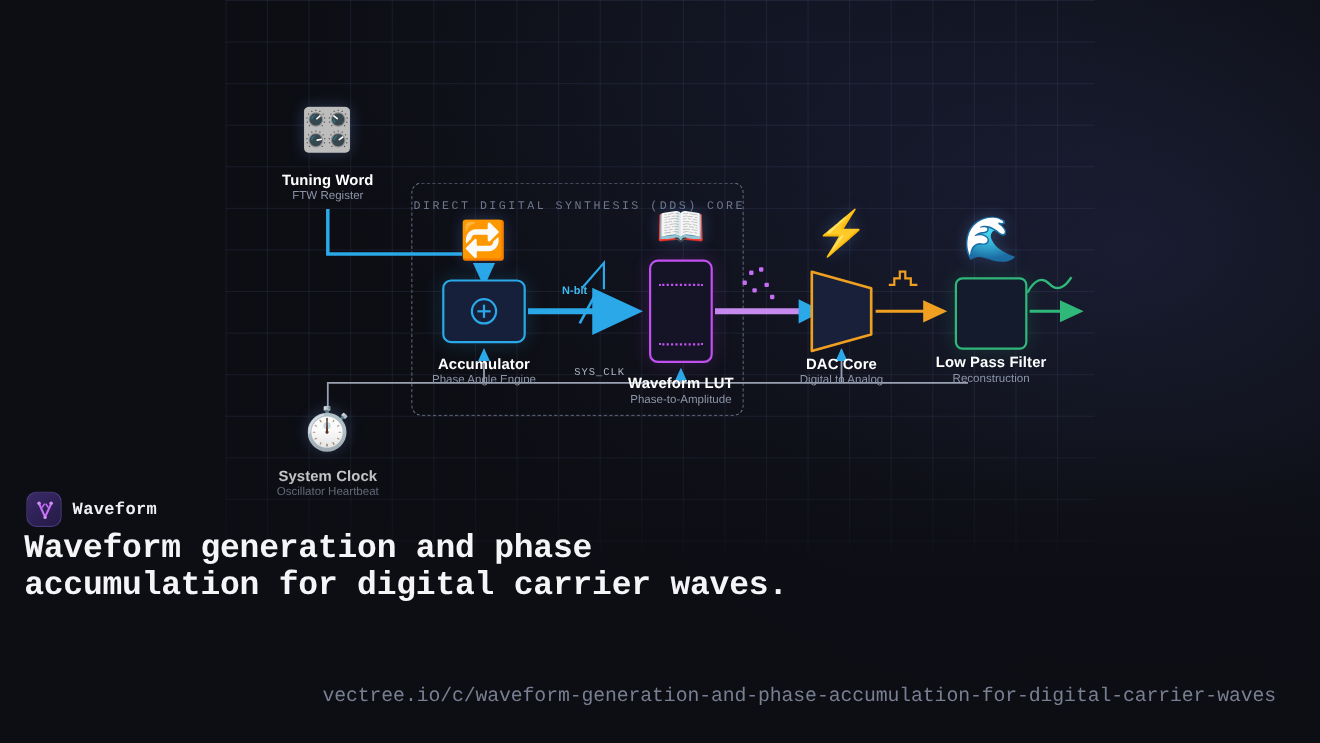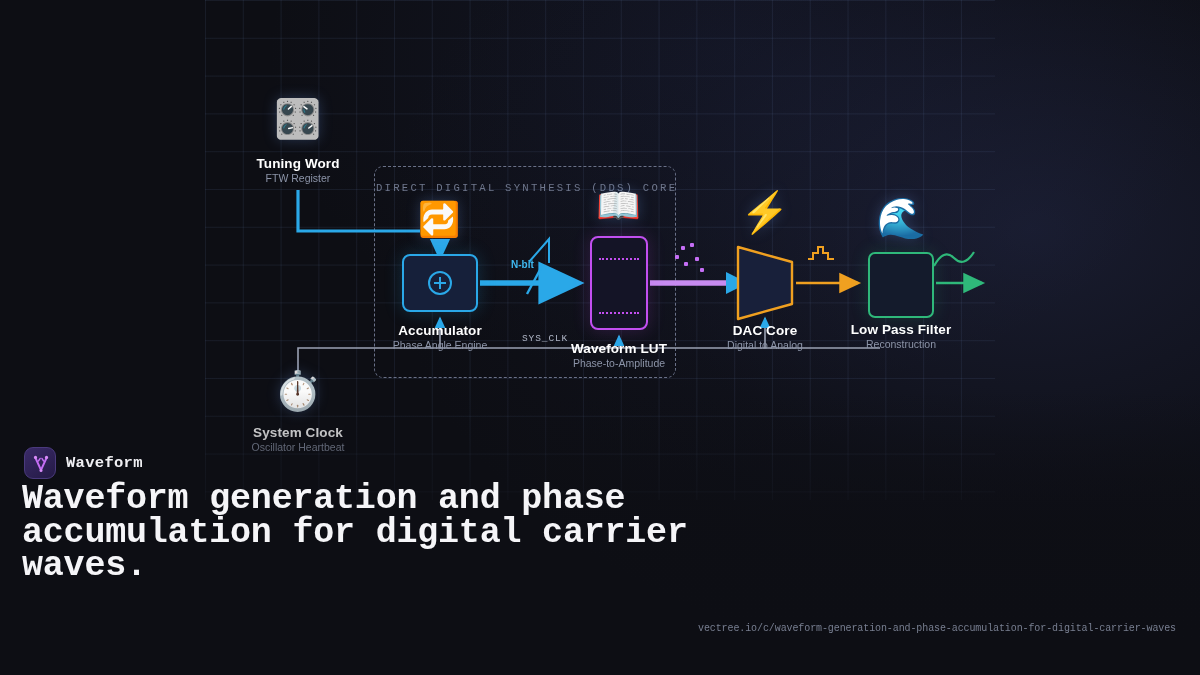--- a/index.html
+++ b/index.html
@@ -130,28 +130,28 @@
     border: 1px solid #4a3a7d;
     position: relative; flex: none;
   }
   #brand-name {
     font-family: "Liberation Mono", monospace;
     font-size: 15.5px; font-weight: 700; color: #f0f0f4; letter-spacing: .3px;
   }
   #headline {
     position: absolute; left: 22px; top: 483px; width: 700px;
     font-family: "Liberation Mono", monospace;
-    font-size: 35px; font-weight: 700; line-height: 33.5px;
+    font-size: 30px; font-weight: 700; line-height: 33.5px;
     color: #f5f5f8; letter-spacing: -0.2px;
     white-space: pre-line;
   }
   #url {
-    position: absolute; right: 24px; top: 623px;
-    font-family: "Liberation Mono", monospace;
-    font-size: 10px; color: #787f91; letter-spacing: -0.1px;
+    position: absolute; right: 40px; top: 623px;
+    font-family: "Liberation Mono", monospace;
+    font-size: 18px; color: #787f91; letter-spacing: -0.1px;
   }
 
   .edge-label {
     position: absolute; white-space: nowrap;
   }
   .edge-label.nbit { font-size: 10px; color: #3fb8ef; font-weight: 600; }
   .edge-label.sysclk {
     font-family: "Liberation Mono", monospace;
     font-size: 9.5px; color: #aeb4c4; letter-spacing: .9px;
   }

